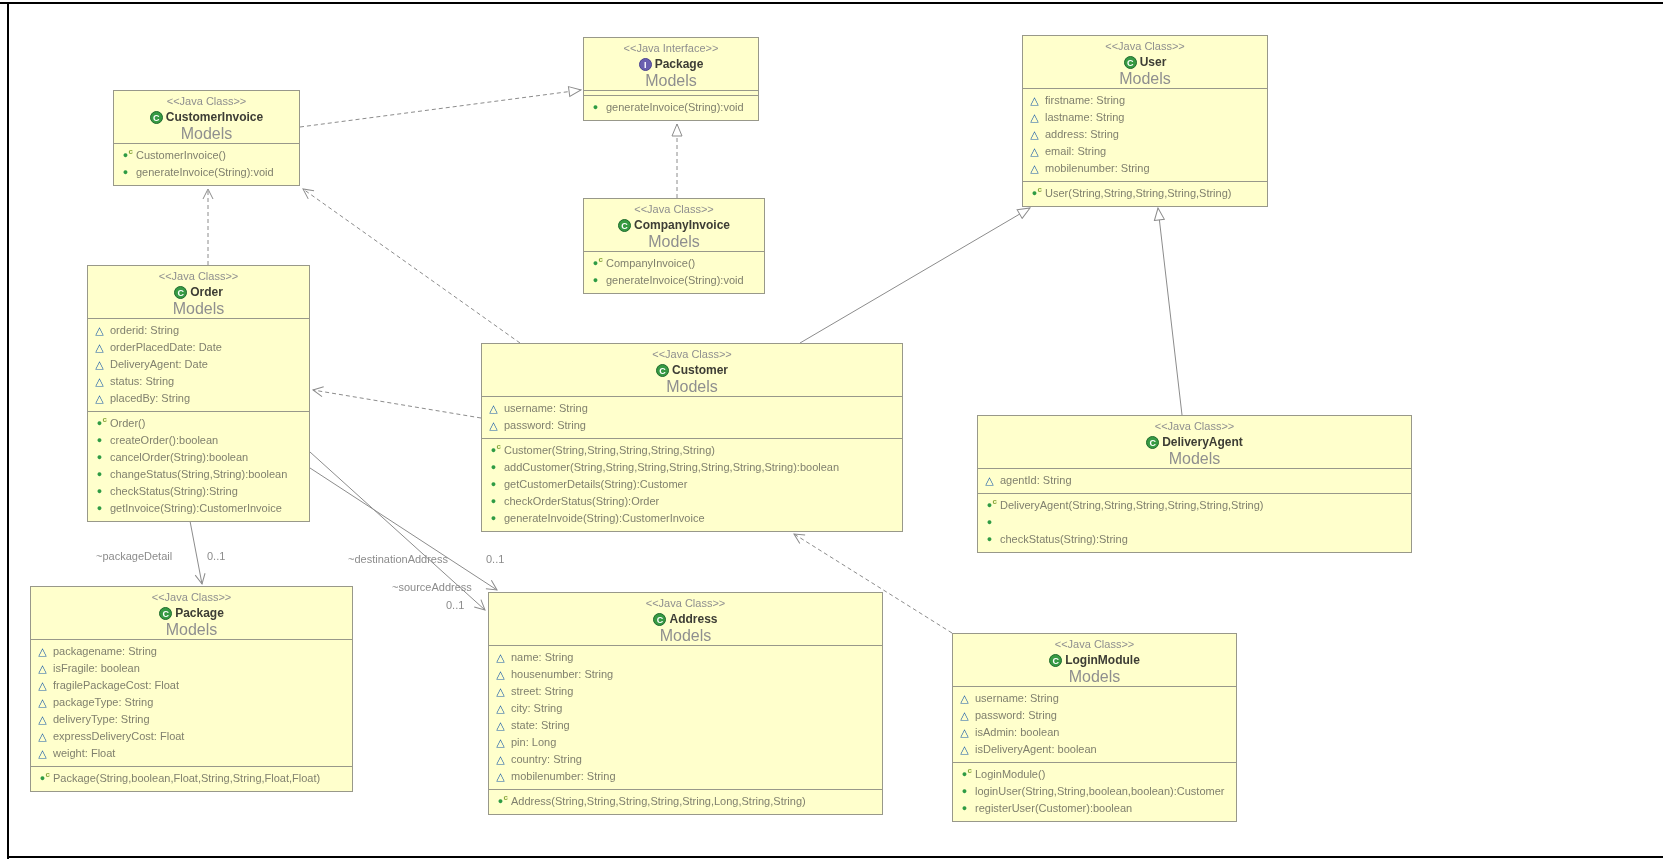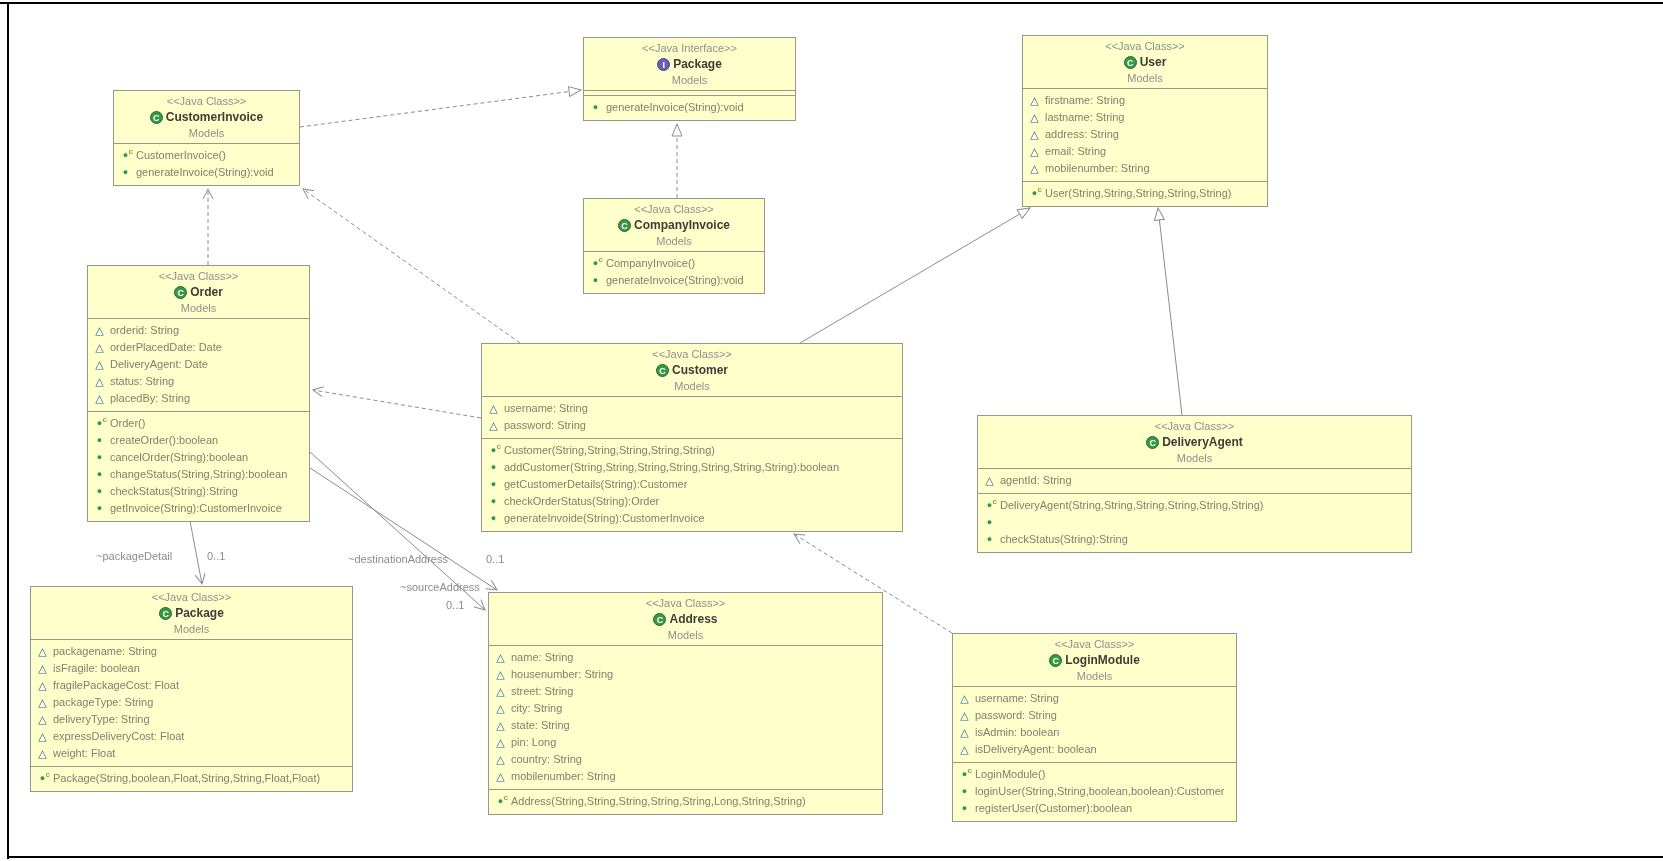--- a/index.html
+++ b/index.html
@@ -12,21 +12,21 @@
   #edge-layer{position:absolute;left:0;top:0;z-index:1;}
   .edge{stroke:#8c8c8c;stroke-width:1;fill:none;}
   .edge.dependency,.edge.realization{stroke-dasharray:4 3;}
   .uml-class{position:absolute;background:#ffffcc;border:1px solid #98988a;z-index:2;box-sizing:border-box;}
   .uml-header{text-align:center;padding:3px 4px 2px;}
   .stereo{font-size:11px;color:#8f8f8f;line-height:14px;white-space:nowrap;}
   .cname{font-size:12px;font-weight:bold;color:#3d3d35;line-height:18px;display:flex;justify-content:center;align-items:center;gap:3px;white-space:nowrap;}
   .cicon{width:13px;height:13px;border-radius:50%;color:#fff;font-size:9px;font-weight:bold;line-height:13px;text-align:center;flex:none;display:inline-block;box-sizing:border-box;}
   .cicon.cls{background:#379a43;border:1px solid #1e6b2d;}
   .cicon.iface{background:#6a60b0;border:1px solid #4a4390;}
-  .pkg{font-size:11px;color:#8f8f8f;line-height:15px;}
+  .pkg{font-size:16px;color:#8f8f8f;line-height:15px;}
   .compartment{border-top:1px solid #98988a;padding:3px 0 4px;}
   .compartment.empty{padding:0;min-height:4px;}
   .member{height:17px;line-height:17px;padding:0 4px 0 5px;white-space:nowrap;overflow:hidden;display:flex;align-items:center;gap:4px;}
   .micon{width:13px;flex:none;text-align:center;display:inline-block;}
   .micon.field{color:#1f5fa9;font-size:11px;font-weight:bold;line-height:13px;}
   .micon.method,.micon.ctor{color:#2e9b44;font-size:9px;position:relative;}
   .csup{color:#8aa83c;font-size:8px;font-weight:bold;position:absolute;top:-4px;right:-1px;}
   .mtext{font-size:11px;color:#80806e;}
   .edge-label{position:absolute;font-size:11px;color:#8c8c8c;z-index:3;white-space:nowrap;}
 </style>
@@ -71,21 +71,21 @@
         <div class="member">
           <span class="micon ctor">●<sup class="csup">c</sup></span>
           <span class="mtext">CustomerInvoice()</span>
         </div>
         <div class="member">
           <span class="micon method">●</span>
           <span class="mtext">generateInvoice(String):void</span>
         </div>
       </div>
     </div>
-    <div class="uml-class" style="left: 583px; top: 37px; width: 213px;">
+    <div class="uml-class" style="left: 583px; top: 37px; width: 176px;">
       <div class="uml-header">
         <div class="stereo">&lt;&lt;Java Interface&gt;&gt;</div>
         <div class="cname">
           <span class="cicon iface">I</span>
           <span>Package</span>
         </div>
         <div class="pkg">Models</div>
       </div>
       <div class="compartment empty"></div>
       <div class="compartment">
@@ -417,15 +417,15 @@
         <div class="member">
           <span class="micon method">●</span>
           <span class="mtext">registerUser(Customer):boolean</span>
         </div>
       </div>
     </div>
     <div class="edge-label" style="left: 96px; top: 550px; text-align: right;">~packageDetail</div>
     <div class="edge-label" style="left: 207px; top: 550px;">0..1</div>
     <div class="edge-label" style="left: 348px; top: 553px;">~destinationAddress</div>
     <div class="edge-label" style="left: 486px; top: 553px;">0..1</div>
-    <div class="edge-label" style="left: 400px; top: 581px; text-align: center;">~sourceAddress</div>
+    <div class="edge-label" style="left: 392px; top: 581px; text-align: center;">~sourceAddress</div>
     <div class="edge-label" style="left: 446px; top: 599px;">0..1</div>
   </div>
 
 </body></html>

